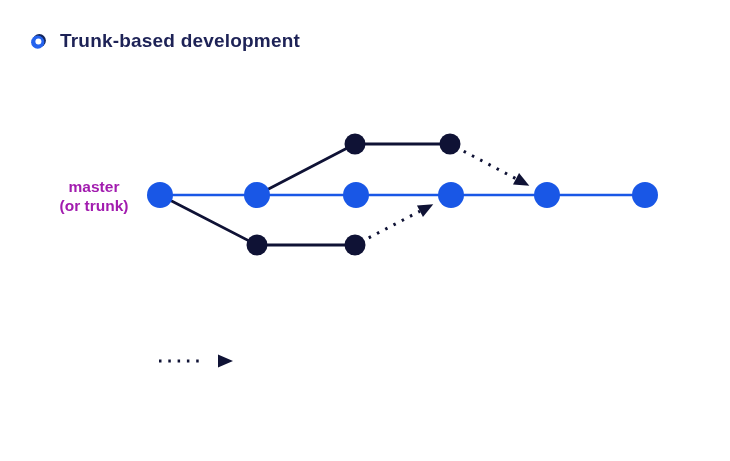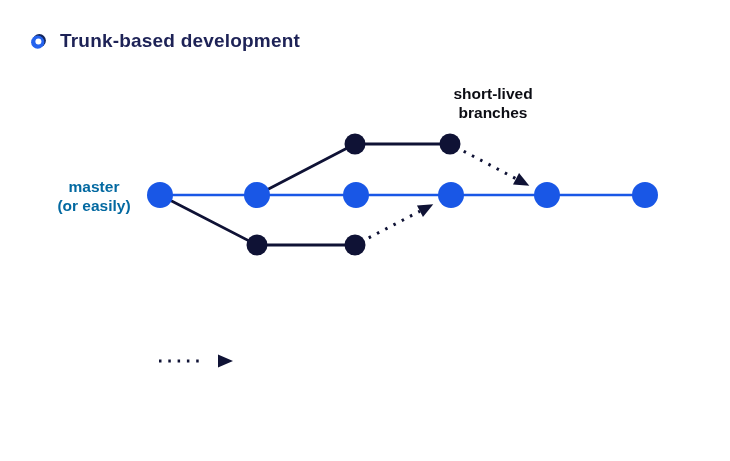--- a/index.html
+++ b/index.html
@@ -75,24 +75,20 @@
       <circle cx="356" cy="195" r="13" fill="#1957e6"></circle>
       <circle cx="451" cy="195" r="13" fill="#1957e6"></circle>
       <circle cx="547" cy="195" r="13" fill="#1957e6"></circle>
       <circle cx="645" cy="195" r="13" fill="#1957e6"></circle>
       <circle cx="355" cy="144" r="10.5" fill="#0f1235"></circle>
       <circle cx="450" cy="144" r="10.5" fill="#0f1235"></circle>
       <circle cx="257" cy="245" r="10.5" fill="#0f1235"></circle>
       <circle cx="355" cy="245" r="10.5" fill="#0f1235"></circle>
     </svg>
 
-  <div class="ann ann-master line-block" style="color: #0369a1;">
+  <div class="ann ann-master line-block" style="color: #a21caf;">
     <span>master</span>
-    <span>(or easily)</span>
+    <span>(or trunk)</span>
   </div>
 
-  <div class="ann ann-shortlived line-block" style="color: rgb(12, 13, 20);">
-    <span>short-lived</span>
-    <span>branches</span>
-  </div>
 
 
 </div>
 
 </body></html>

